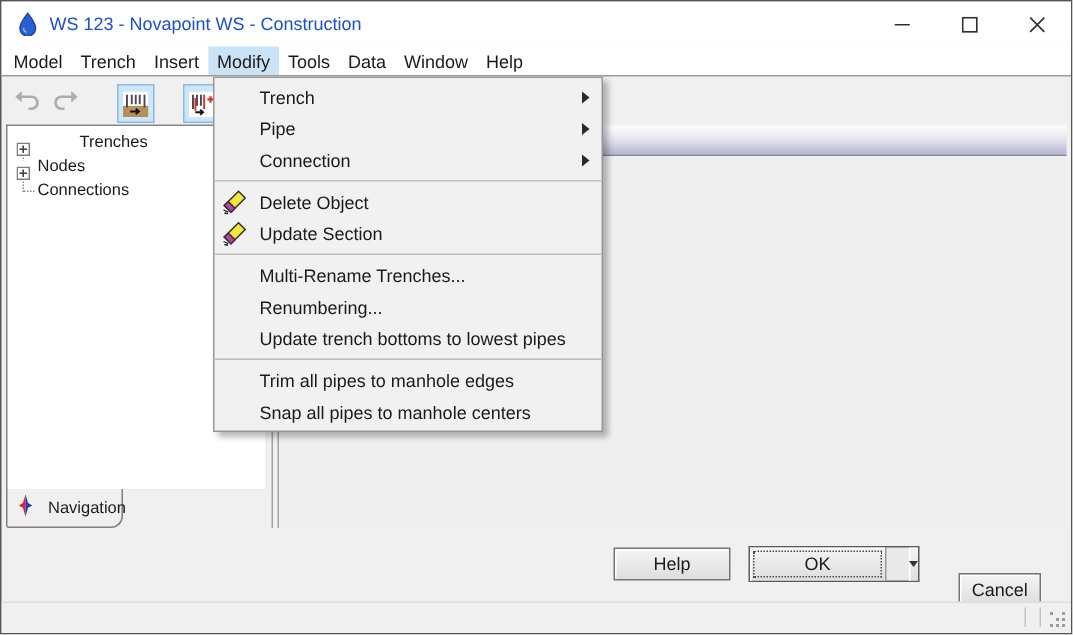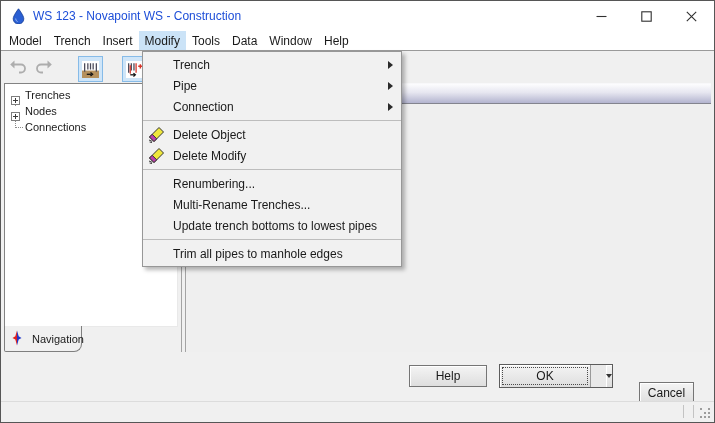--- a/index.html
+++ b/index.html
@@ -161,21 +161,21 @@
           <line x1="4.5" y1="2" x2="4.5" y2="7" stroke="#3c3c3c"></line>
         </svg>
     </span>
     <span class="expander" style="top:23px;">
       <svg width="9" height="9">
           <rect x="0.5" y="0.5" width="8" height="8" fill="#fff" stroke="#7e7e7e"></rect>
           <line x1="2" y1="4.5" x2="7" y2="4.5" stroke="#3c3c3c"></line>
           <line x1="4.5" y1="2" x2="4.5" y2="7" stroke="#3c3c3c"></line>
         </svg>
     </span>
-    <div class="tree-row" style="top:3px;">
+    <div class="tree-row" style="top:3px;margin-left:28px;">
       <span>Trenches</span>
     </div>
     <div class="tree-row" style="top:19px;">
       <span>Nodes</span>
     </div>
     <div class="tree-row" style="top:35px;">
       <span>Connections</span>
     </div>
   </div>
 
@@ -235,31 +235,34 @@
       <span>Delete Object</span>
     </div>
     <div class="menu-item">
       <span class="micon">
         <svg width="17" height="17" viewBox="0 0 17 17">
           <path d="M1 14 l3.2 1.4 M1.6 16 l2.4 0.5" stroke="#222" stroke-width="0.9" fill="none"></path>
           <polygon points="11,1.5 15.5,6 6,15.5 1.5,11" fill="#efe73c" stroke="#333" stroke-width="1"></polygon>
           <polygon points="4.2,8.3 8.7,12.8 6,15.5 1.5,11" fill="#bb3fae" stroke="#333" stroke-width="1"></polygon>
         </svg>
       </span>
-      <span>Delete Modify</span>
+      <span>Update Section</span>
     </div>
     <div class="menu-sep"></div>
     <div class="menu-item">
+      <span>Multi-Rename Trenches...</span>
+    </div>
+    <div class="menu-item">
       <span>Renumbering...</span>
     </div>
     <div class="menu-item">
-      <span>Multi-Rename Trenches...</span>
-    </div>
-    <div class="menu-item">
       <span>Update trench bottoms to lowest pipes</span>
     </div>
     <div class="menu-sep"></div>
     <div class="menu-item">
       <span>Trim all pipes to manhole edges</span>
     </div>
+    <div class="menu-item">
+      <span>Snap all pipes to manhole centers</span>
+    </div>
   </div>
 
 </div>
 
 </body></html>

